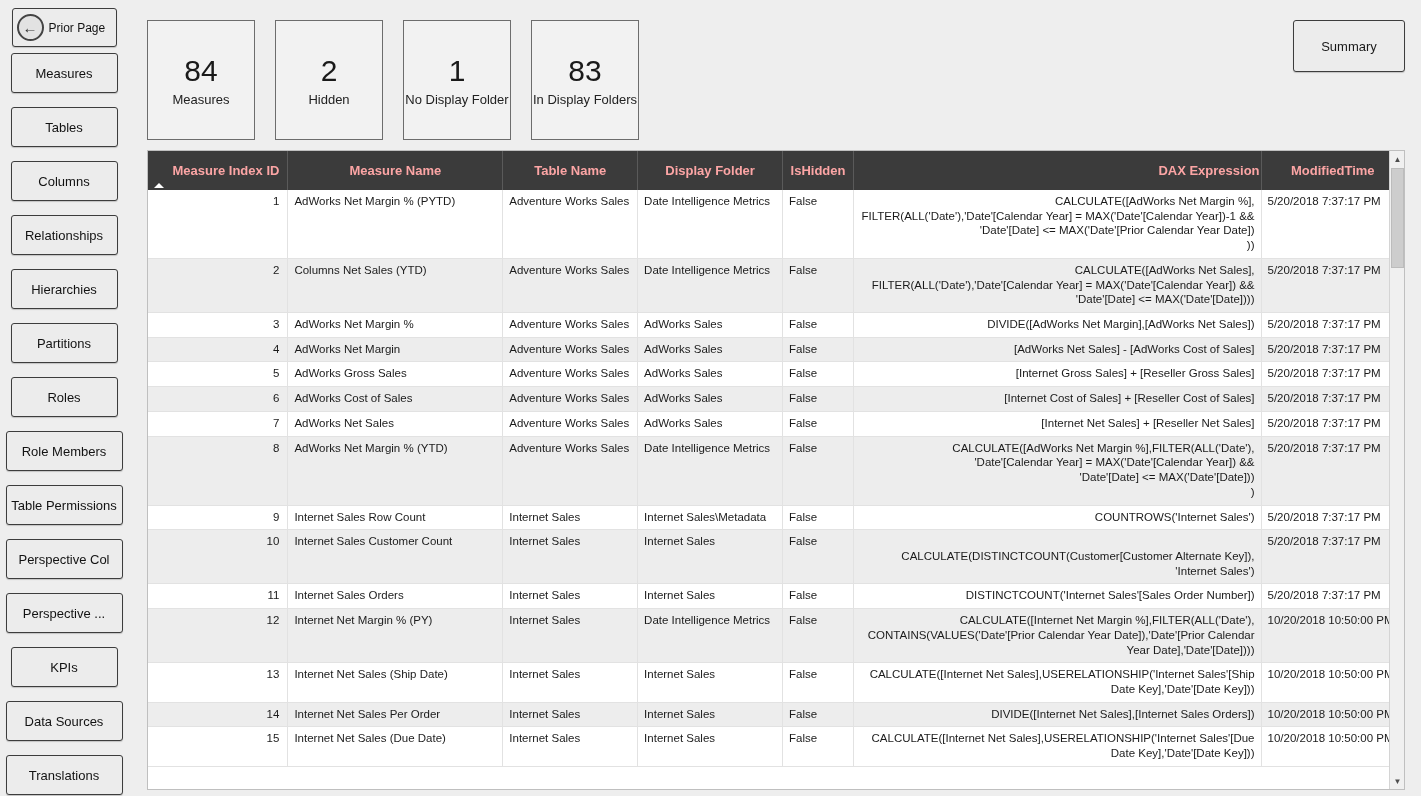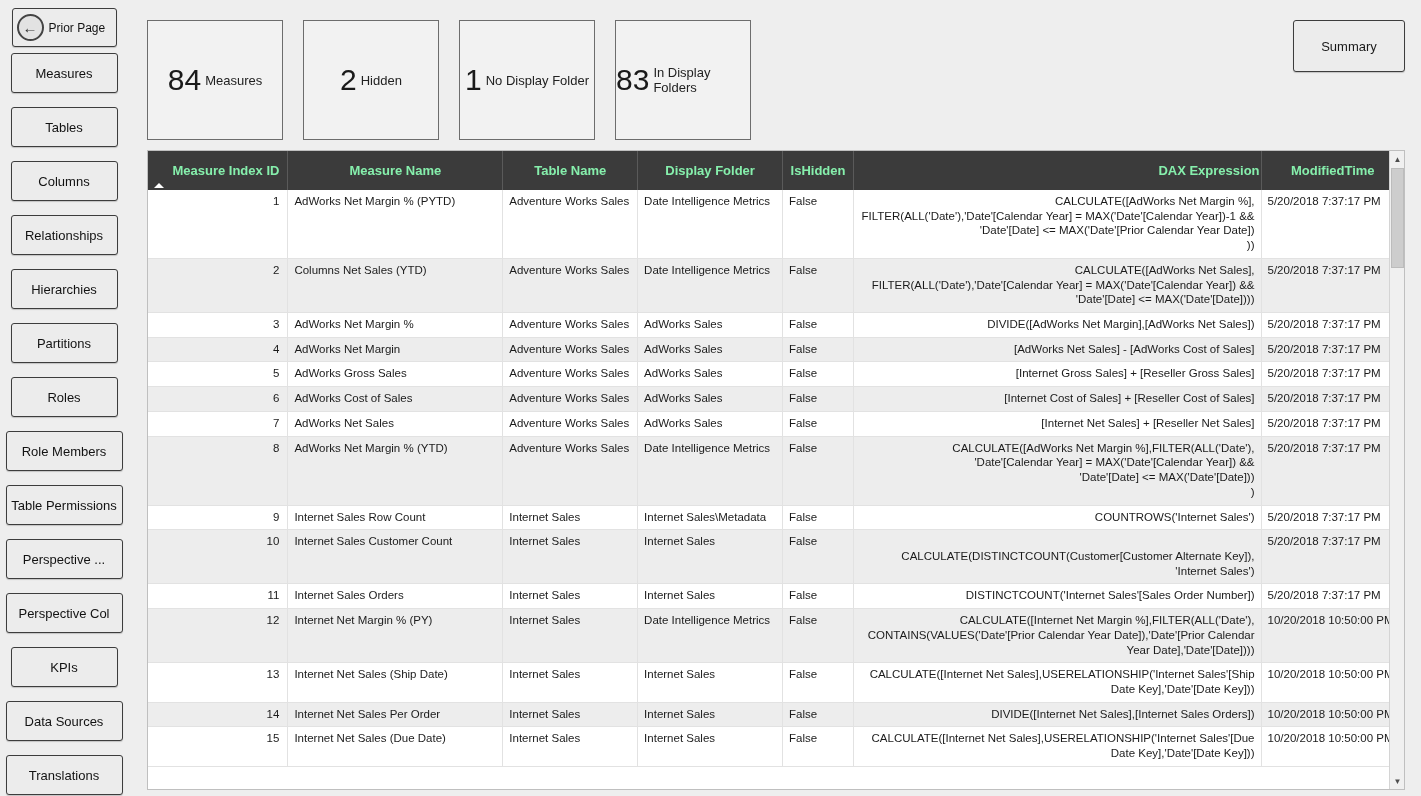--- a/index.html
+++ b/index.html
@@ -59,24 +59,24 @@
     left: 95px; top: 54px;
     font-size: 15px;
     letter-spacing: 1px;
     color: #555;
     line-height: 8px;
   }
 
   
   #cards { position: absolute; left: 147px; top: 20px; display: flex; gap: 20px; }
   .card {
-    width: 136px; height: 120px;
+    width: 108px; height: 120px;
     background: #f2f2f2;
     border: 1px solid #6d6d6d;
-    display: flex; flex-direction: row;
+    display: flex; flex-direction: column;
     align-items: center; justify-content: center;
     gap: 4px;
   }
   .card .val { font-size: 30px; font-weight: 400; color: #1a1a1a; }
   .card .lbl { font-size: 13px; color: #222; }
 
   
   #summary-btn {
     position: absolute; right: 16px; top: 20px;
     width: 112px; height: 52px;
@@ -94,21 +94,21 @@
     left: 147px; top: 150px;
     width: 1258px;
     height: 640px;
     background: #ffffff;
     border: 1px solid #bfbfbf;
     overflow: hidden;
   }
   table { width: 100%; border-collapse: collapse; table-layout: fixed; }
   thead th {
     background: #3b3b3b;
-    color: #86efac;
+    color: #fca5a5;
     font-size: 13px;
     font-weight: bold;
     height: 39px;
     text-align: center;
     border-right: 1px solid #5a5a5a;
     position: relative;
     vertical-align: middle;
   }
   thead th:last-child { border-right: none; }
   .sort-caret {
@@ -198,24 +198,24 @@
     <div class="nav-btn">
       <span>Roles</span>
     </div>
     <div class="nav-btn wide">
       <span>Role Members</span>
     </div>
     <div class="nav-btn wide">
       <span>Table Permissions</span>
     </div>
     <div class="nav-btn wide">
+      <span>Perspective Col</span>
+    </div>
+    <div class="nav-btn wide">
       <span>Perspective ...</span>
-    </div>
-    <div class="nav-btn wide">
-      <span>Perspective Col</span>
     </div>
     <div class="nav-btn">
       <span>KPIs</span>
     </div>
     <div class="nav-btn wide">
       <span>Data Sources</span>
     </div>
     <div class="nav-btn wide">
       <span>Translations</span>
     </div>

